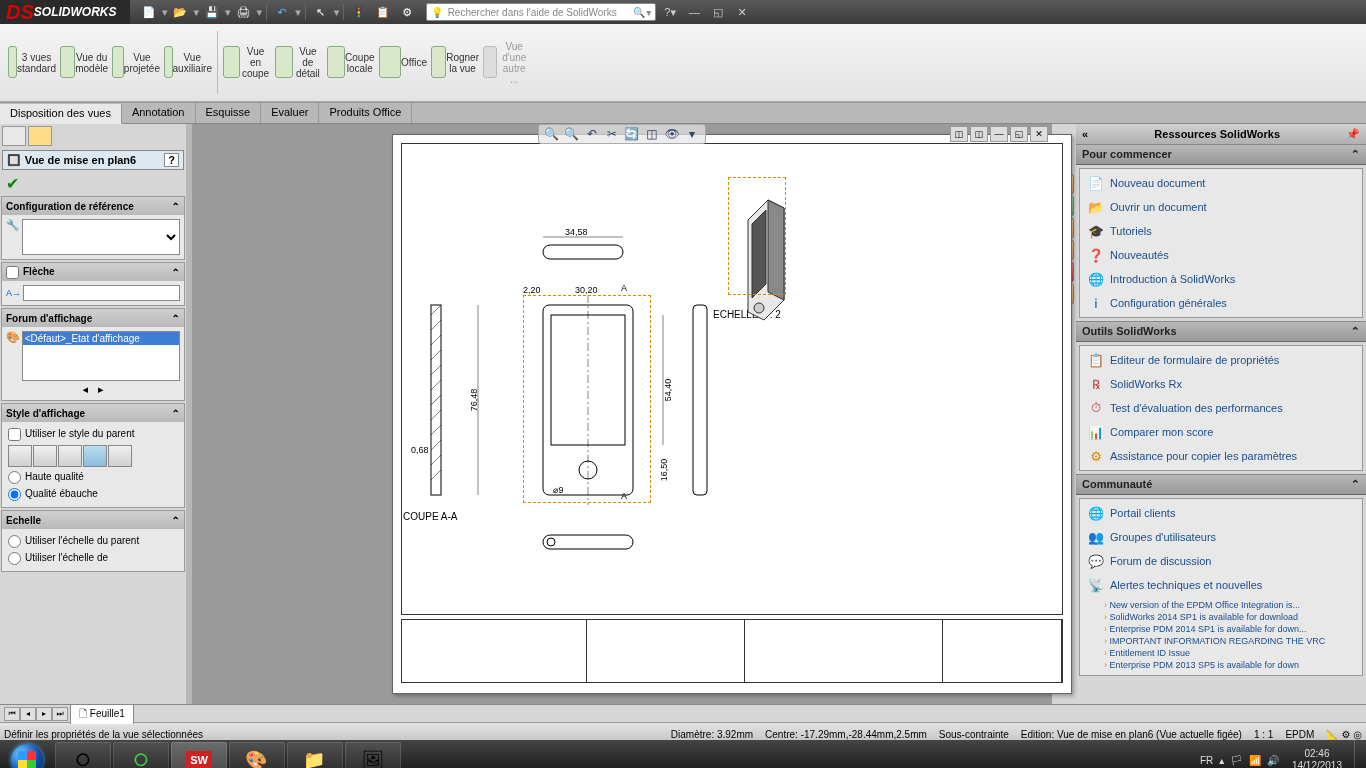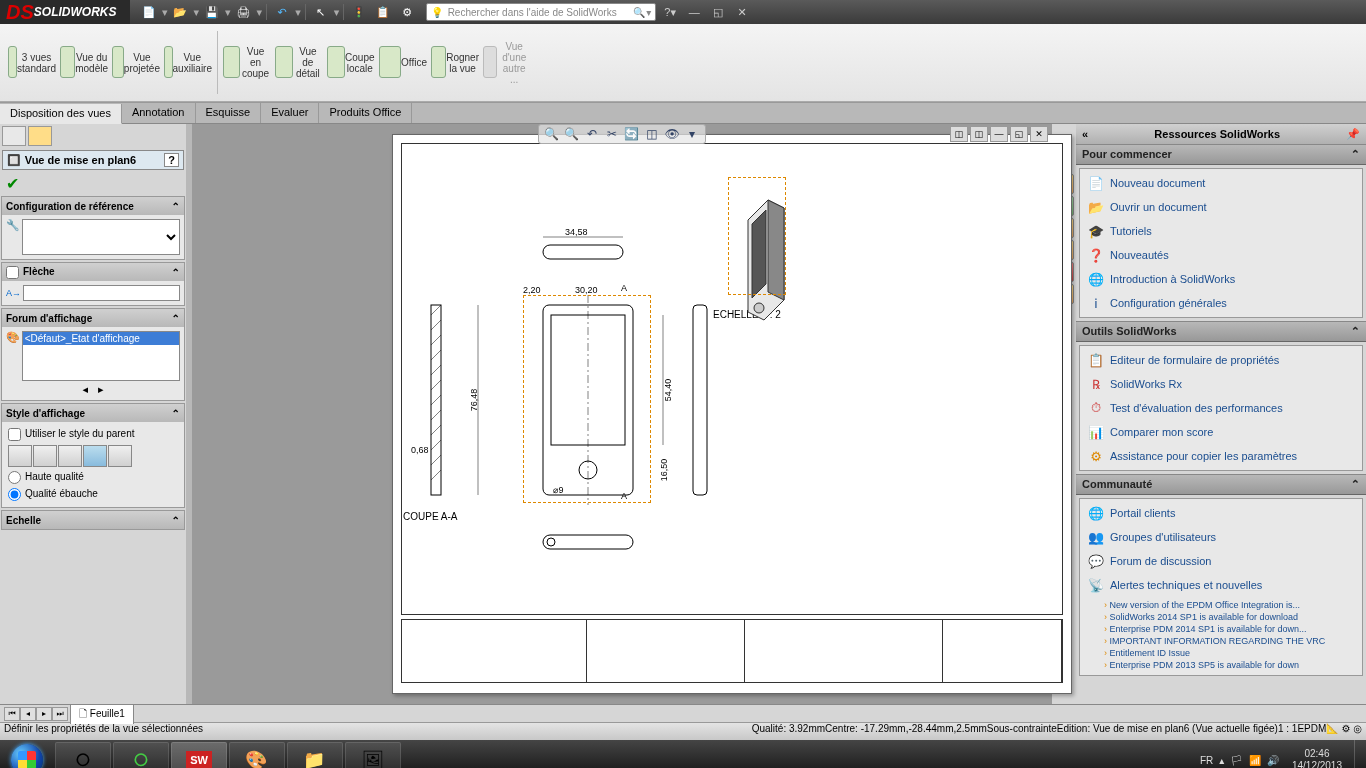--- a/index.html
+++ b/index.html
@@ -80,21 +80,21 @@
 .tp-news { padding: 2px 4px 2px 24px; }
 .tp-news a { display: block; font-size: 9px; color: #1a4d8f; text-decoration: none; padding: 1px 0; }
 .tp-news a::before { content: "› "; color: #d80; }
 
 
 .sheet-tabs { height: 18px; background: #d6d6d6; border-top: 1px solid #888; display: flex; align-items: center; padding-left: 4px; font-size: 10px; }
 .nav-arrows { display: flex; }
 .na { width: 16px; height: 14px; border: 1px solid #999; background: #e0e0e0; cursor: pointer; font-size: 8px; display: flex; align-items: center; justify-content: center; }
 .sheet-tab { padding: 1px 8px; background: #fff; border: 1px solid #888; border-bottom: none; margin-left: 2px; cursor: pointer; }
 
-.status-bar { height: 18px; background: linear-gradient(#e4e4e4,#c8c8c8); border-top: 1px solid #999; display: flex; align-items: flex-start; font-size: 10px; padding: 0 4px; gap: 0; }
+.status-bar { height: 18px; background: linear-gradient(#e4e4e4,#c8c8c8); border-top: 1px solid #999; display: flex; align-items: flex-end; font-size: 10px; padding: 0 4px; gap: 12px; }
 .status-bar .sf { white-space: nowrap; }
 .status-bar .spacer { flex: 1; }
 
 
 .taskbar { height: 40px; background: linear-gradient(#454545,#101010); display: flex; align-items: center; }
 .start { width: 54px; height: 40px; display: flex; align-items: center; justify-content: center; cursor: pointer; }
 .start-orb { width: 32px; height: 32px; border-radius: 50%; background: radial-gradient(circle at 30% 30%, #6cf, #14a 60%, #036); box-shadow: 0 0 4px #4af; position: relative; }
 .start-orb::after { content: ""; position: absolute; inset: 7px; background: conic-gradient(#f33 0 90deg,#3c3 90deg 180deg,#fd3 180deg 270deg,#39f 270deg 360deg); border-radius: 2px; }
 .task-btn { width: 56px; height: 36px; margin: 0 1px; background: rgba(255,255,255,0.08); border: 1px solid rgba(255,255,255,0.12); border-radius: 2px; cursor: pointer; display: flex; align-items: center; justify-content: center; }
 .task-btn.active { background: rgba(255,255,255,0.22); }
@@ -282,20 +282,30 @@
             <span>Qualité ébauche</span>
           </div>
       </div>
     </div>
 
     <div class="lp-section">
       <div class="lp-header">
           <span>Echelle</span>
           <span>⌃</span>
         </div>
+      <div class="lp-body">
+        <div class="radio-row">
+            <input type="radio" name="s" style="">
+            <span>Utiliser l'échelle du parent</span>
+          </div>
+        <div class="radio-row">
+            <input type="radio" name="s" style="">
+            <span>Utiliser l'échelle de</span>
+          </div>
+      </div>
     </div>
   </div>
 
   <div style="width:6px;background:#b8b8b8;cursor:col-resize"></div>
 
   <div class="canvas-wrap">
     <div class="view-toolbar">
       <div class="vt-btn">🔍</div>
       <div class="vt-btn">🔍</div>
       <div class="vt-btn">↶</div>
@@ -497,21 +507,21 @@
     <div class="na">◂</div>
     <div class="na">▸</div>
     <div class="na">⏭</div>
   </div>
   <div class="sheet-tab">🗋 <span>Feuille1</span></div>
 </div>
 
 <div class="status-bar">
   <span class="sf">Définir les propriétés de la vue sélectionnées</span>
   <span class="spacer"></span>
-  <span class="sf">Qualité: 3.92mm</span>
+  <span class="sf">Diamètre: 3.92mm</span>
   <span class="sf">Centre: -17.29mm,-28.44mm,2.5mm</span>
   <span class="sf">Sous-contrainte</span>
   <span class="sf">Edition: Vue de mise en plan6 (Vue actuelle figée)</span>
   <span class="sf">1 : 1</span>
   <span class="sf">EPDM</span>
   <span>📐 ⚙ ◎</span>
 </div>
 
 <div class="taskbar">
   <div class="start">

